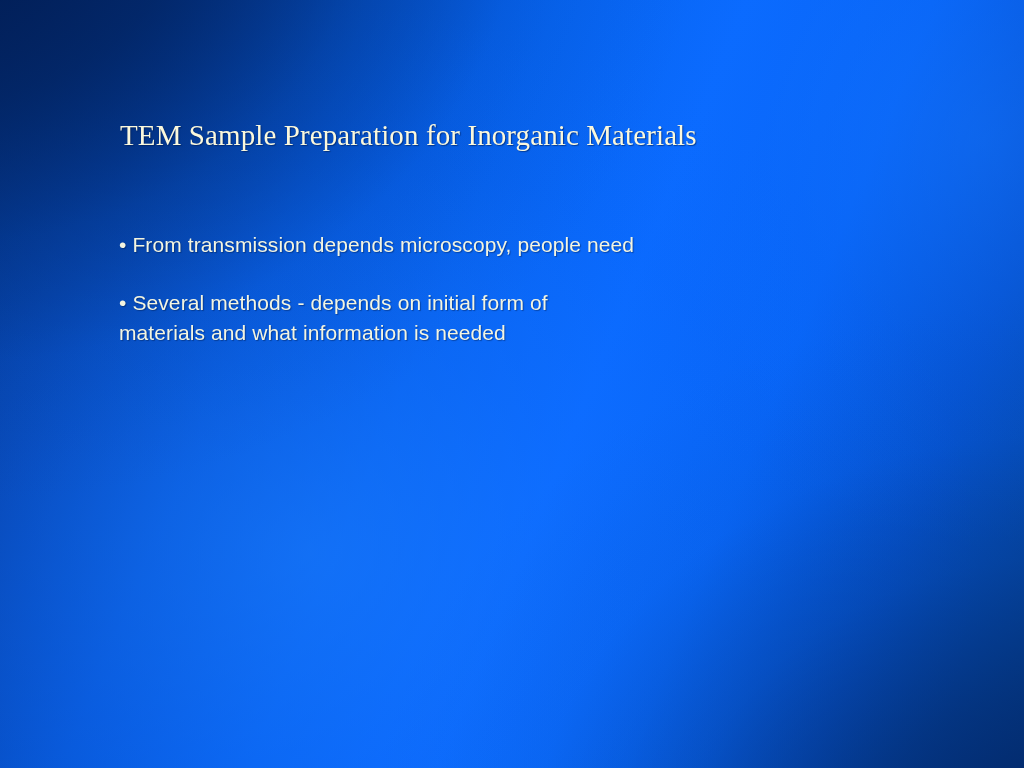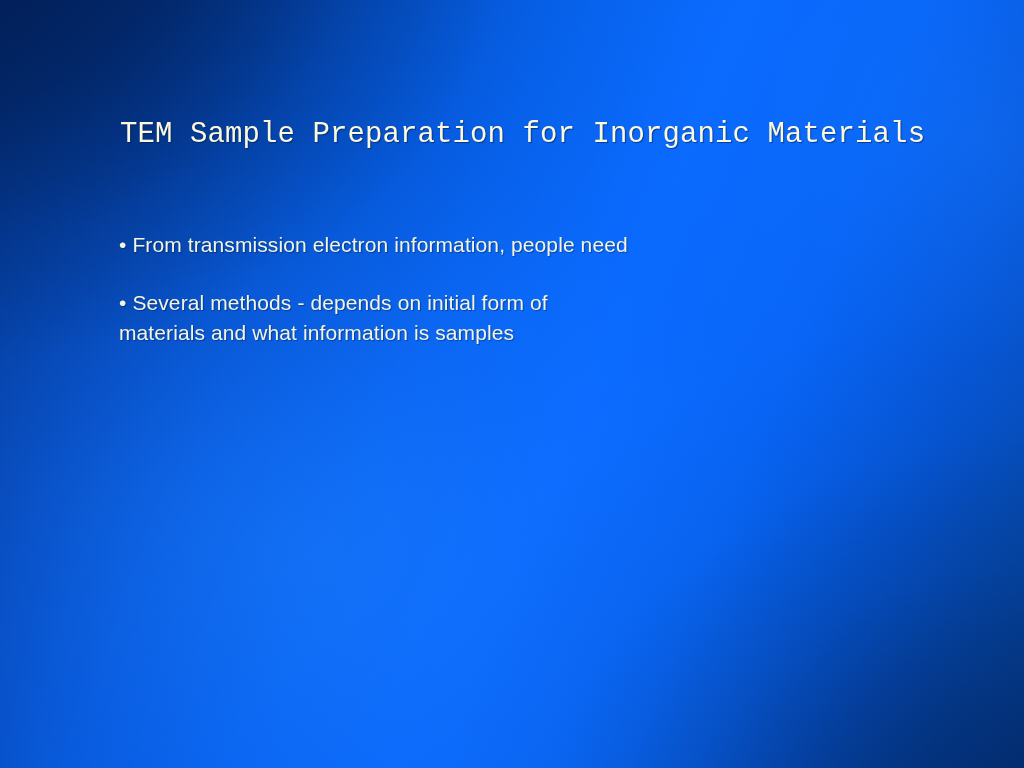--- a/index.html
+++ b/index.html
@@ -79,21 +79,21 @@
   
   .content {
     position: absolute;
     inset: 0;
   }
 
   .slide-title {
     position: absolute;
     left: 120px;
     top: 117px;
-    font-family: Liberation Mono, monospace;
+    font-family: Liberation Serif, serif;
     font-size: 29px;
     line-height: 36px;
     letter-spacing: 0.1px;
     color: #fbf8dc;
     white-space: nowrap;
     text-shadow: 1px 1px 1px rgba(2, 26, 74, 0.55);
   }
 
   .body-block {
     position: absolute;
@@ -132,24 +132,24 @@
   <div class="bg-layer bg-corner-tl"></div>
   <div class="bg-layer bg-corner-br"></div>
 
   <div class="content">
 
     <div class="slide-title">TEM Sample Preparation for Inorganic Materials</div>
 
     <div class="body-block">
 
       <p class="bullet">
-        <span class="bullet-line">• From transmission electron information, people need</span>
+        <span class="bullet-line">• From transmission depends microscopy, people need</span>
       </p>
 
 
       <p class="bullet">
         <span class="bullet-line">• Several methods - depends on initial form of</span>
-        <span class="bullet-line">materials and what information is samples</span>
+        <span class="bullet-line">materials and what information is needed</span>
       </p>
 
     </div>
   </div>
 </div>
 
 </body></html>

